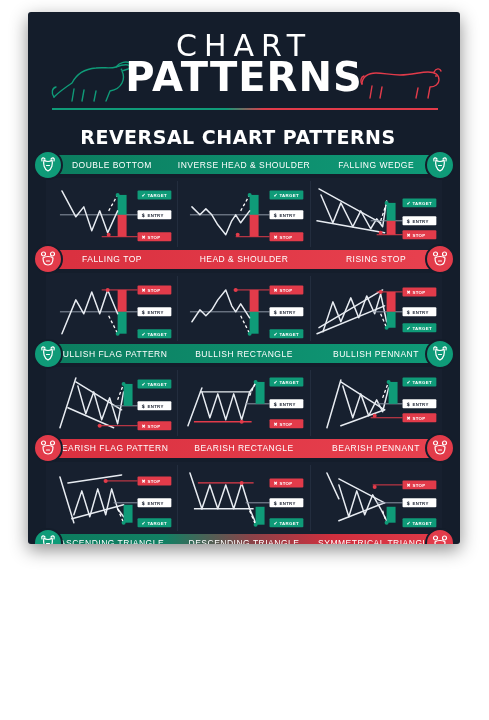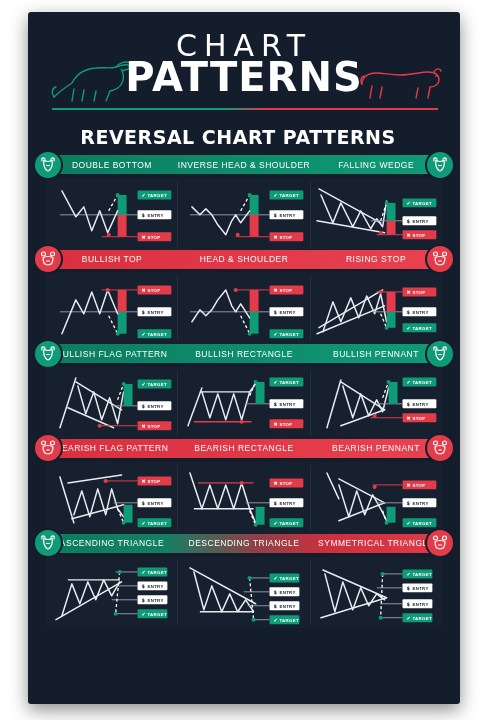--- a/index.html
+++ b/index.html
@@ -1,18 +1,18 @@
 <!DOCTYPE html>
 <html><head>
 <meta charset="utf-8">
 <style>
   html,body{margin:0;padding:0;background:#ffffff;}
   body{width:489px;height:720px;overflow:hidden;
        font-family:"Liberation Sans","DejaVu Sans",sans-serif;}
-  .poster{position:absolute;left:28px;top:12px;width:432px;height:692px;
+  .poster{position:absolute;left:28px;top:12px;width:432px;height:532px;
           background:#141d2b;border-radius:3px;
           box-shadow:0 6px 18px rgba(0,0,0,.45), 0 0 0 1px rgba(255,255,255,.04);
           overflow:hidden;}
 
   
   .masthead{position:relative;height:104px;}
   .m-chart{position:absolute;left:0;right:0;top:16px;text-align:center;
            color:#fff;font-size:30px;letter-spacing:7px;font-weight:400;
            font-family:"DejaVu Sans",sans-serif;}
   .m-pat{position:absolute;left:0;right:0;top:42px;text-align:center;
@@ -200,21 +200,21 @@
       <div class="pill left bear">
           <svg width="20" height="20" viewBox="0 0 20 20">
     <g fill="none" stroke="#ffffff" stroke-width="1.2" stroke-linejoin="round" stroke-linecap="round">
       <circle cx="5.5" cy="5" r="2"></circle>
               <circle cx="14.5" cy="5" r="2"></circle>
       <path d="M5 9 C5 14 7.5 16 10 16 C12.5 16 15 14 15 9 C13 7 7 7 5 9Z"></path>
       <path d="M8.5 12 h3"></path>
     </g>
           </svg>
         </div>
-        <div class="lbl">BULLISH TOP</div>
+        <div class="lbl">FALLING TOP</div>
         <div class="lbl">HEAD &amp; SHOULDER</div>
         <div class="lbl">RISING STOP</div>
         <div class="pill right bear">
           <svg width="20" height="20" viewBox="0 0 20 20">
     <g fill="none" stroke="#ffffff" stroke-width="1.2" stroke-linejoin="round" stroke-linecap="round">
       <circle cx="5.5" cy="5" r="2"></circle>
               <circle cx="14.5" cy="5" r="2"></circle>
       <path d="M5 9 C5 14 7.5 16 10 16 C12.5 16 15 14 15 9 C13 7 7 7 5 9Z"></path>
       <path d="M8.5 12 h3"></path>
     </g>

